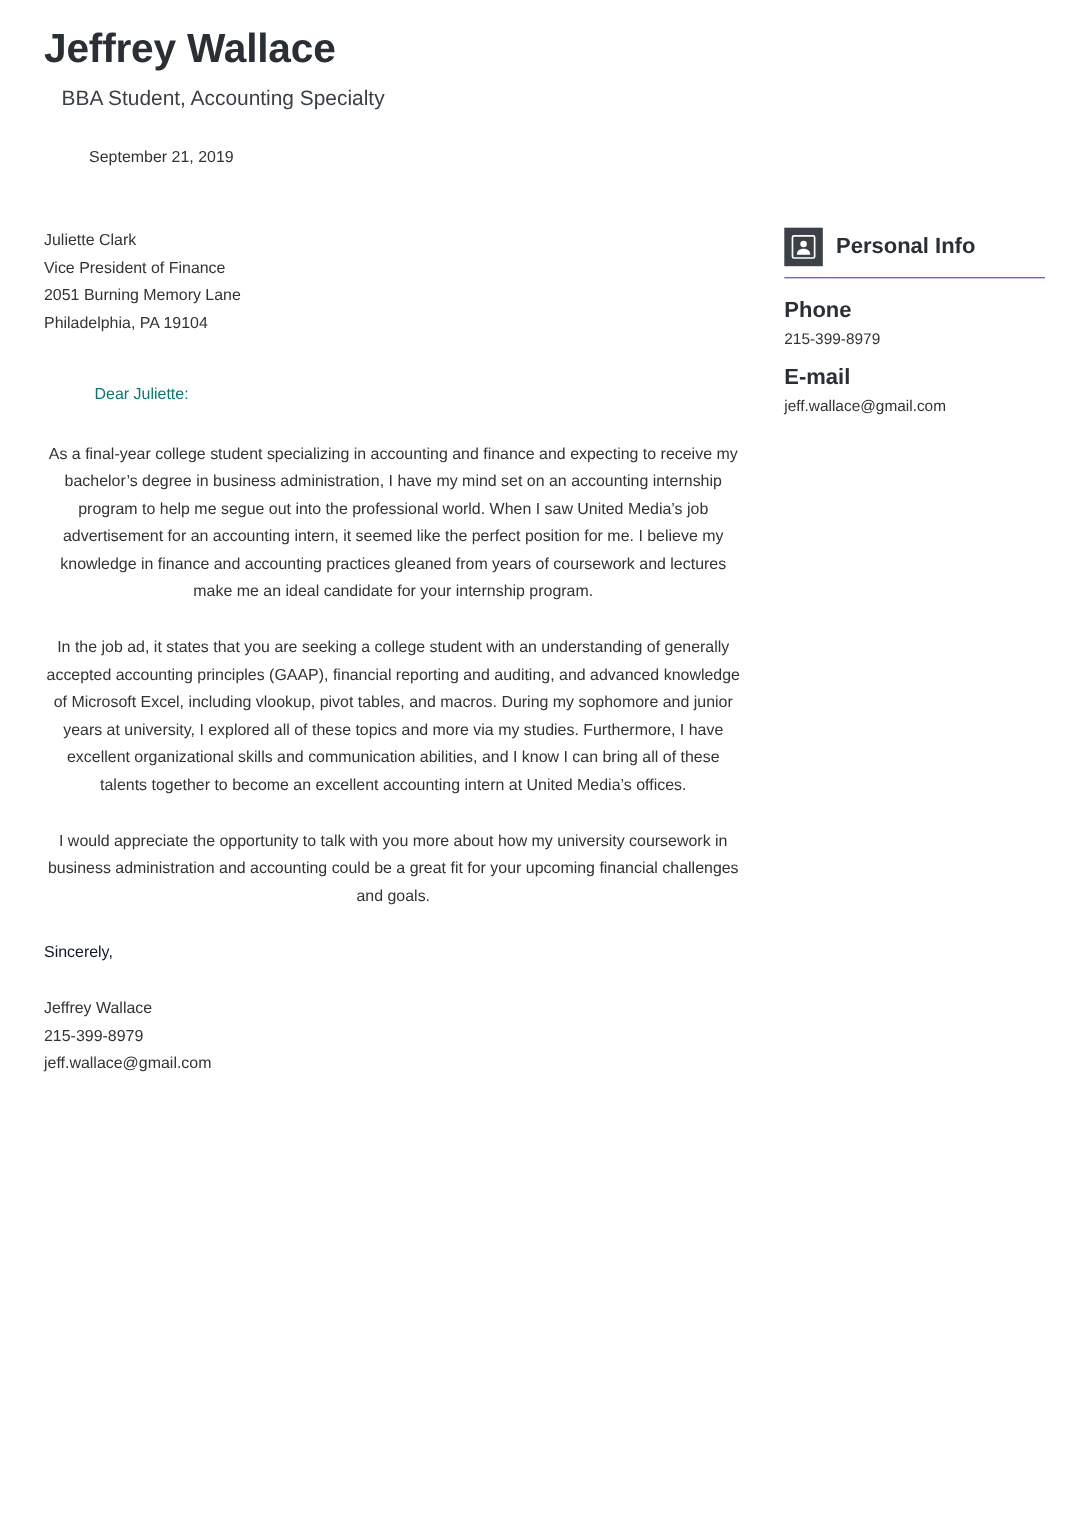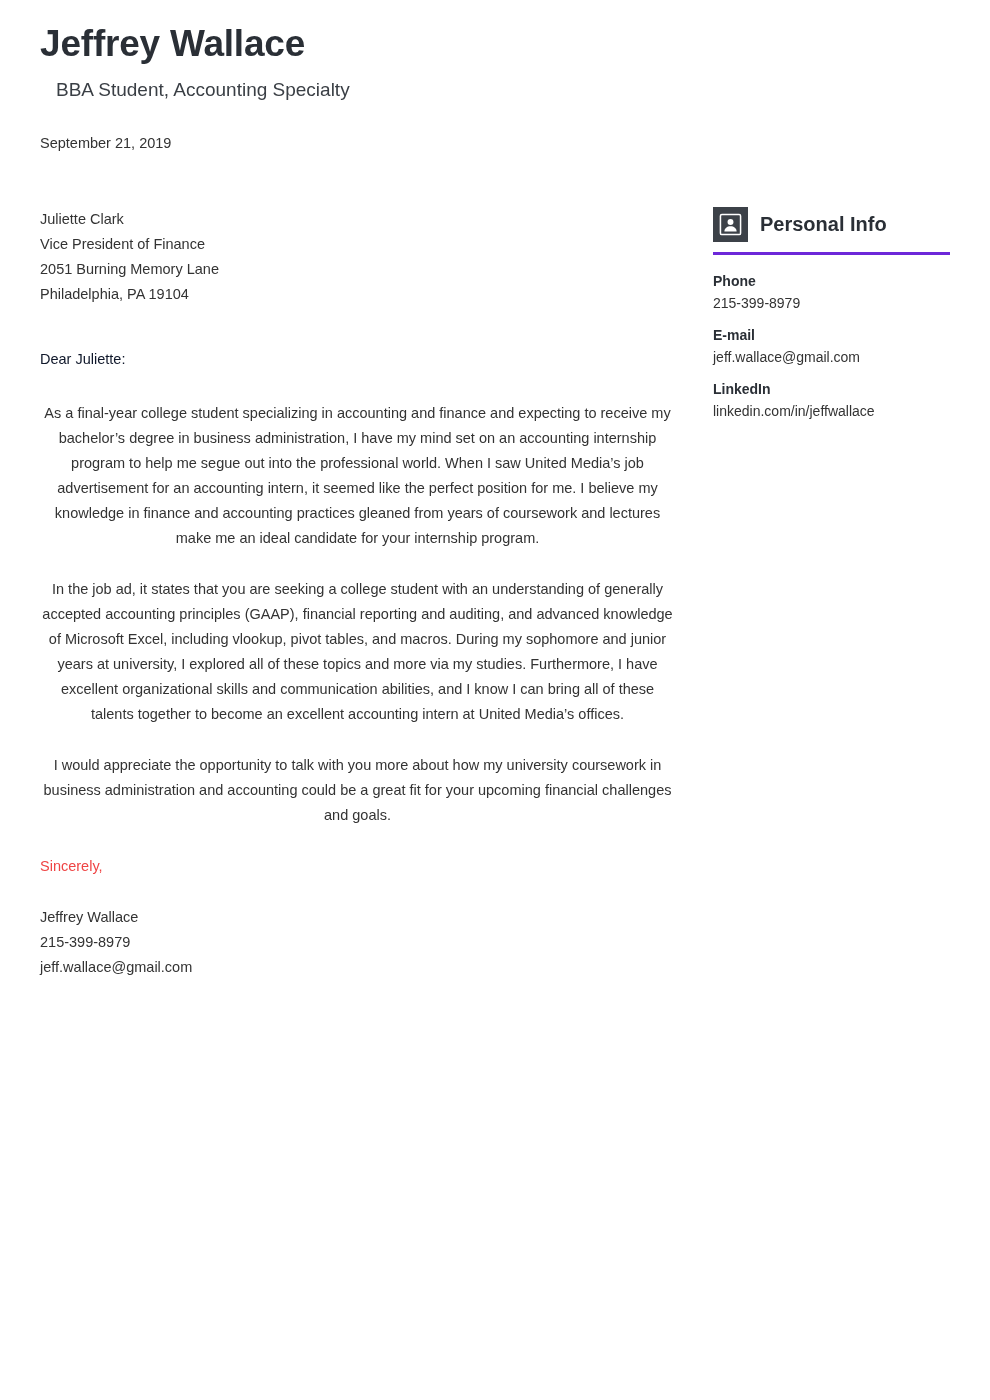--- a/index.html
+++ b/index.html
@@ -49,59 +49,61 @@
   }
   .right-col {
     flex: 1 1 auto;
     padding-left: 38px;
     padding-top: 72px;
   }
   .date {
     font-size: 14.5px;
     color: #333;
     margin-bottom: 56px;
+    margin-left: 41px;
   }
   .recipient {
     font-size: 14.5px;
     line-height: 25px;
     color: #333;
     margin-bottom: 44px;
   }
   .recipient div {
     white-space: nowrap;
   }
   .salutation {
     font-size: 14.5px;
     margin-bottom: 34px;
-    color: #0f172a;
+    color: #0f766e;
+    margin-left: 46px;
   }
   .body-par {
     font-size: 14.5px;
     line-height: 25px;
     color: #333;
     margin: 0 0 26px 0;
     text-align: center;
   }
   .closing {
     font-size: 14.5px;
     line-height: 25px;
-    color: #ef4444;
+    color: #0f172a;
     margin-top: 24px;
   }
   .sign-block {
     font-size: 14.5px;
     line-height: 25px;
     color: #333;
     margin-top: 26px;
   }
   
   .side-head {
     display: flex;
     align-items: center;
-    border-bottom: 3px solid #6d28d9;
+    border-bottom: 1px solid #6d28d9;
     padding-bottom: 10px;
     margin-bottom: 18px;
   }
   .side-icon {
     width: 35px;
     height: 35px;
     background: #3c4148;
     display: inline-flex;
     align-items: center;
     justify-content: center;
@@ -110,21 +112,21 @@
   }
   .side-title {
     font-size: 20px;
     font-weight: bold;
     color: #2a2f36;
   }
   .side-item {
     margin-bottom: 16px;
   }
   .side-label {
-    font-size: 14px;
+    font-size: 20px;
     font-weight: bold;
     color: #2a2f36;
     margin-bottom: 6px;
   }
   .side-value {
     font-size: 14px;
     color: #333;
     word-break: break-word;
   }
 </style>
@@ -183,21 +185,17 @@
       <div class="side-item">
         <div class="side-label">Phone</div>
         <div class="side-value">215-399-8979</div>
       </div>
 
       <div class="side-item">
         <div class="side-label">E-mail</div>
         <div class="side-value">jeff.wallace@gmail.com</div>
       </div>
 
-      <div class="side-item">
-        <div class="side-label">LinkedIn</div>
-        <div class="side-value">linkedin.com/in/jeffwallace</div>
-      </div>
 
     </div>
 
   </div>
 </div>
 
 </body></html>

